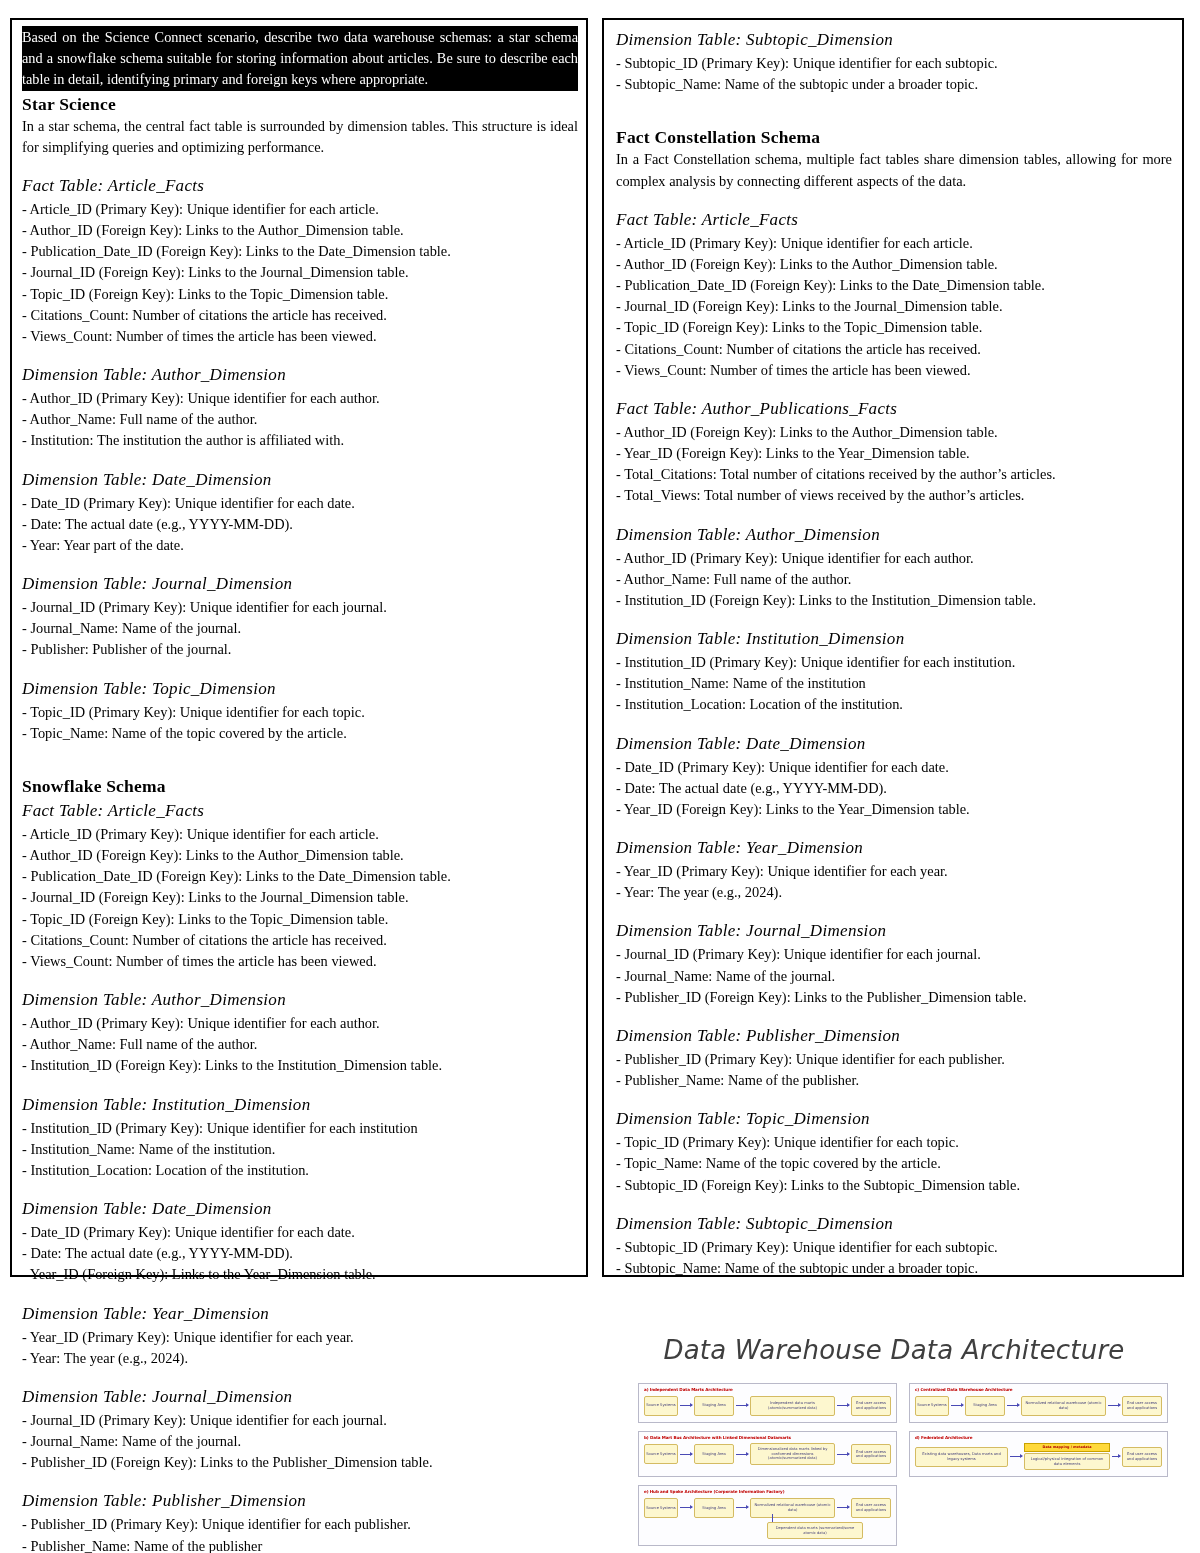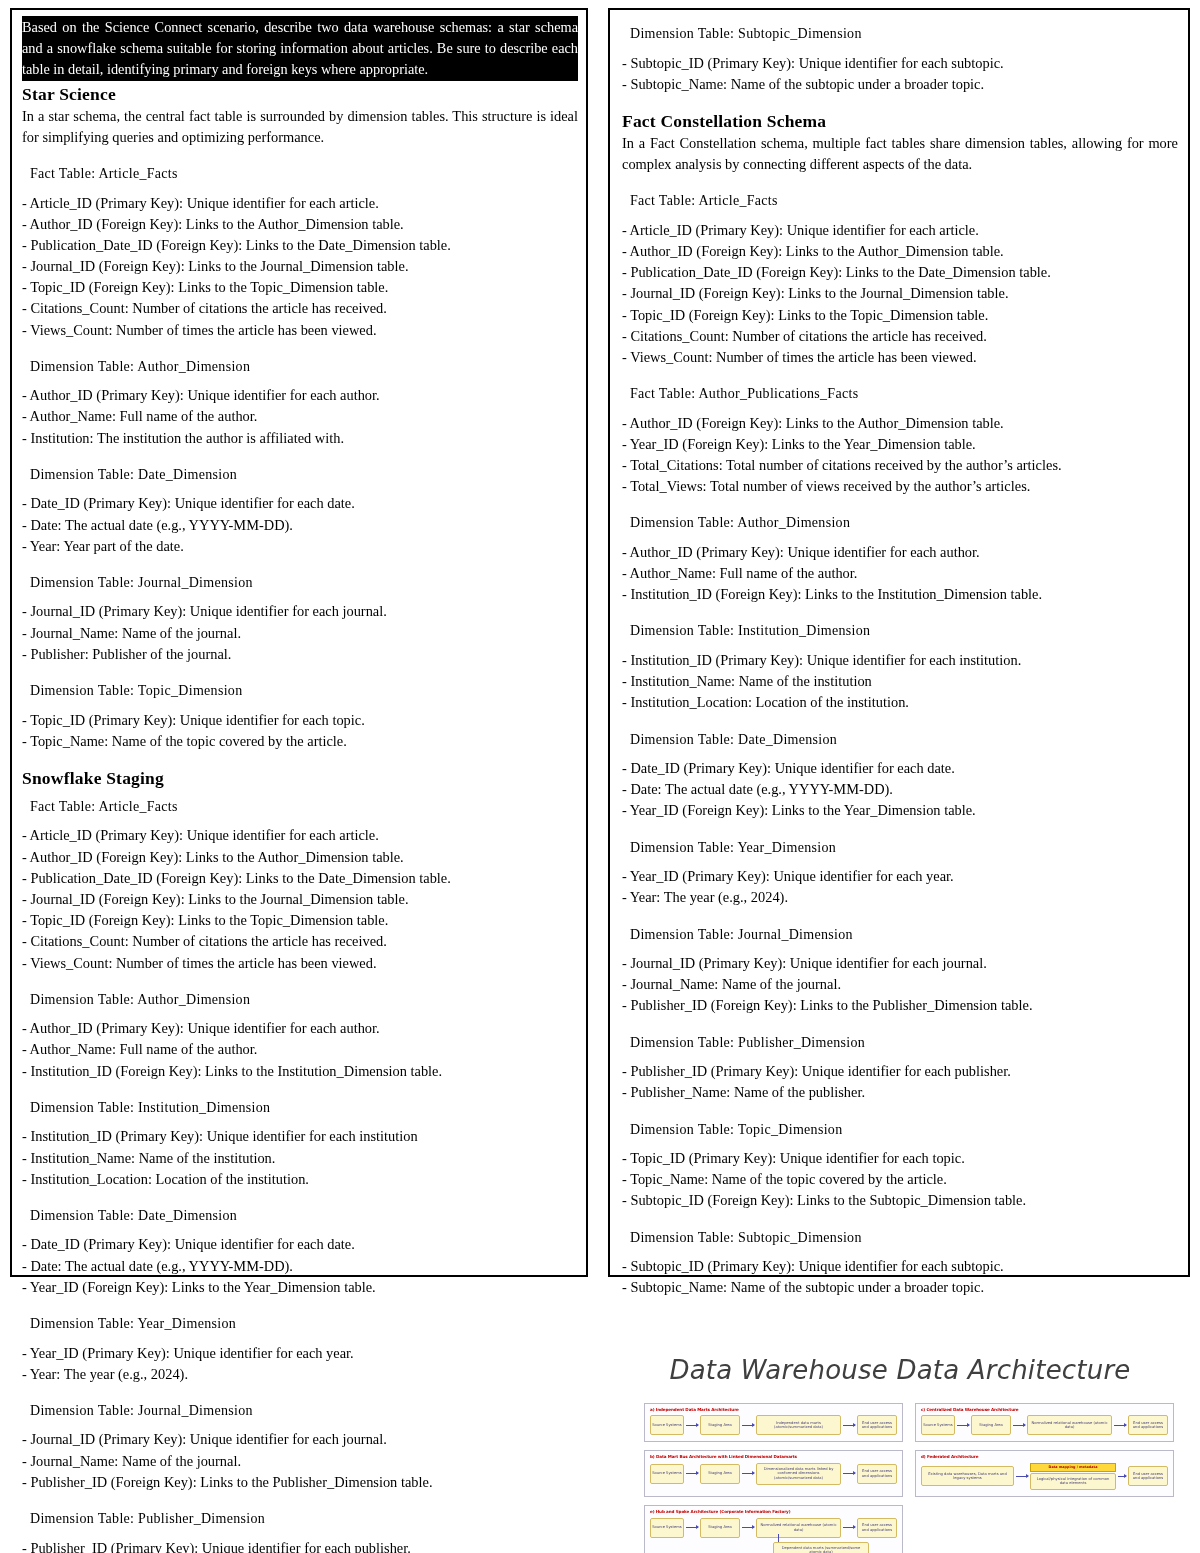--- a/index.html
+++ b/index.html
@@ -12,22 +12,22 @@
     width: 1200px; height: 1553px;
     font-family: "Liberation Serif", "DejaVu Serif", serif;
     color: #000000;
     position: relative;
     overflow: hidden;
   }
   .page {
     display: flex;
     width: 1200px;
     height: 1287px;
-    padding: 8px 10px 10px 10px;
-    gap: 20px;
+    padding: 18px 10px 10px 10px;
+    gap: 14px;
   }
   .col {
     border: 2px solid #000;
     background: #fff;
     position: relative;
   }
   .col-left { width: 578px; padding: 6px 8px 8px 10px; }
   .col-right { width: 582px; padding: 6px 10px 8px 12px; }
 
   .doc-body { font-size: 14.4px; line-height: 1.47; }
@@ -44,37 +44,38 @@
     text-justify: inter-word;
   }
 
   h2.schema-title {
     font-size: 17.5px;
     font-weight: bold;
     margin: 3px 0 1px 0;
     letter-spacing: 0.2px;
     line-height: 1.2;
   }
-  h2.schema-title.spaced { margin-top: 16px; }
+  h2.schema-title.spaced { margin-top: 32px; }
 
   p.intro {
     margin: 0 0 0 0;
     font-size: 14.4px;
     line-height: 1.47;
     text-align: justify;
     text-justify: inter-word;
   }
 
   .tbl-block { margin-top: 16px; }
   .tbl-block.tight { margin-top: 2px; }
 
   .tbl-head {
-    font-size: 14px;
+    font-style: italic;
+    font-size: 17px;
     line-height: 1.47;
-    margin: 8px;
+    margin: 0;
     letter-spacing: 0.3px;
   }
   .field {
     font-size: 14.4px;
     line-height: 1.47;
     margin: 0;
     white-space: nowrap;
   }
 
   
@@ -212,21 +213,21 @@
             <div class="field">- Journal_Name: Name of the journal.</div>
             <div class="field">- Publisher: Publisher of the journal.</div>
           </div>
           <div class="tbl-block">
             <div class="tbl-head">Dimension Table: Topic_Dimension</div>
             <div class="field">- Topic_ID (Primary Key): Unique identifier for each topic.</div>
             <div class="field">- Topic_Name: Name of the topic covered by the article.</div>
           </div>
         </div>
 
-      <h2 class="schema-title spaced">Snowflake Staging</h2>
+      <h2 class="schema-title spaced">Snowflake Schema</h2>
 
       <div id="snowflake-tables">
           <div class="tbl-block tight">
             <div class="tbl-head">Fact Table: Article_Facts</div>
             <div class="field">- Article_ID (Primary Key): Unique identifier for each article.</div>
             <div class="field">- Author_ID (Foreign Key): Links to the Author_Dimension table.</div>
             <div class="field">- Publication_Date_ID (Foreign Key): Links to the Date_Dimension table.</div>
             <div class="field">- Journal_ID (Foreign Key): Links to the Journal_Dimension table.</div>
             <div class="field">- Topic_ID (Foreign Key): Links to the Topic_Dimension table.</div>
             <div class="field">- Citations_Count: Number of citations the article has received.</div>

